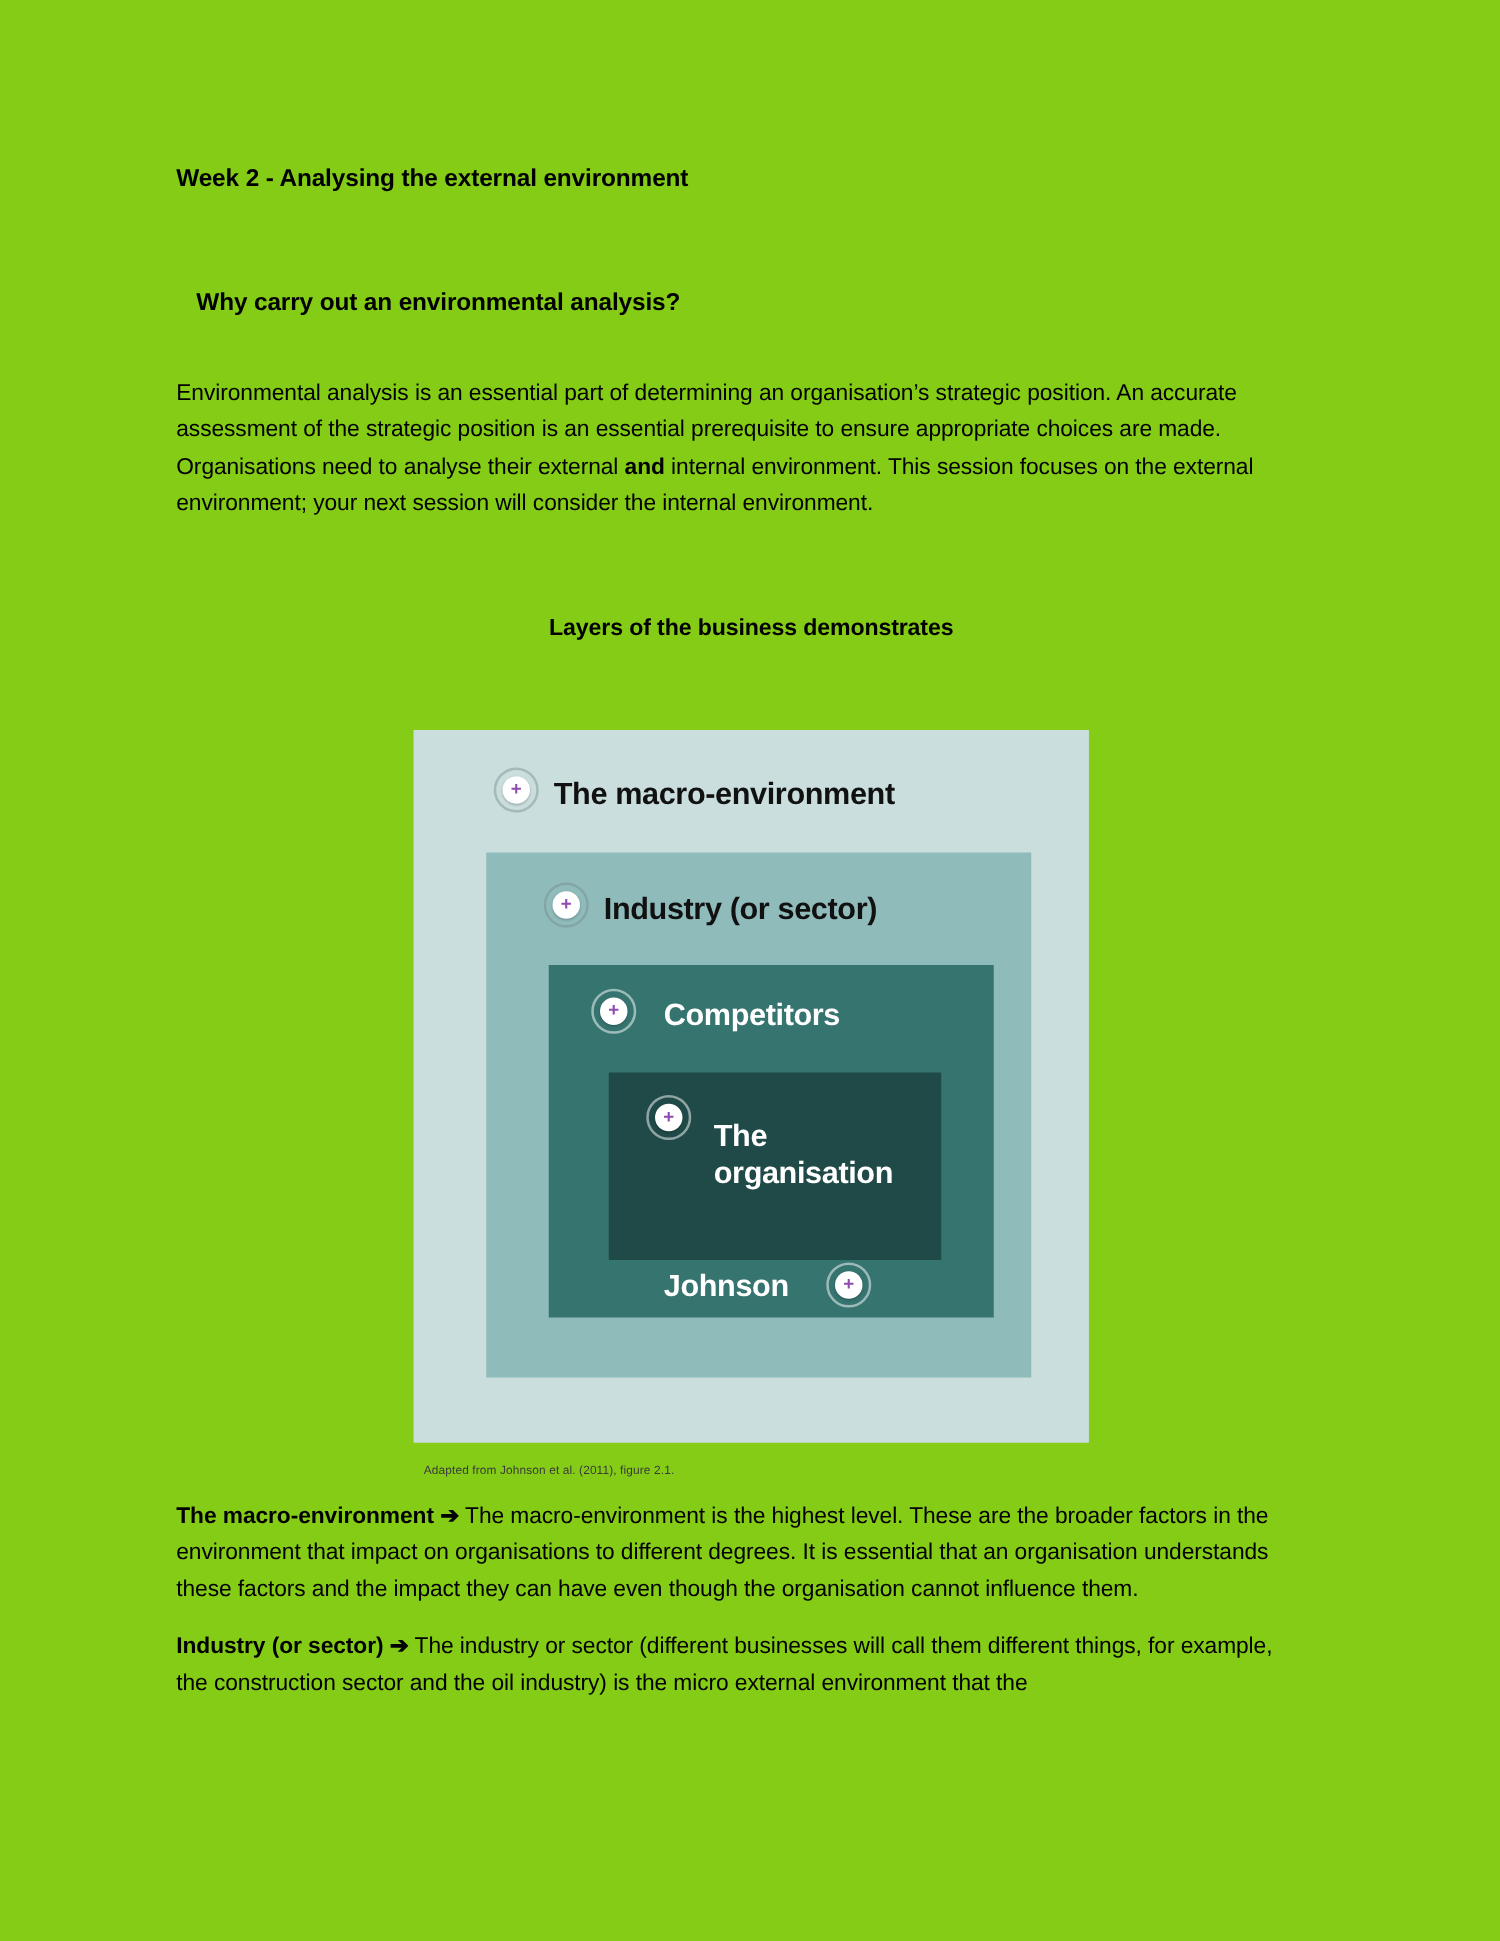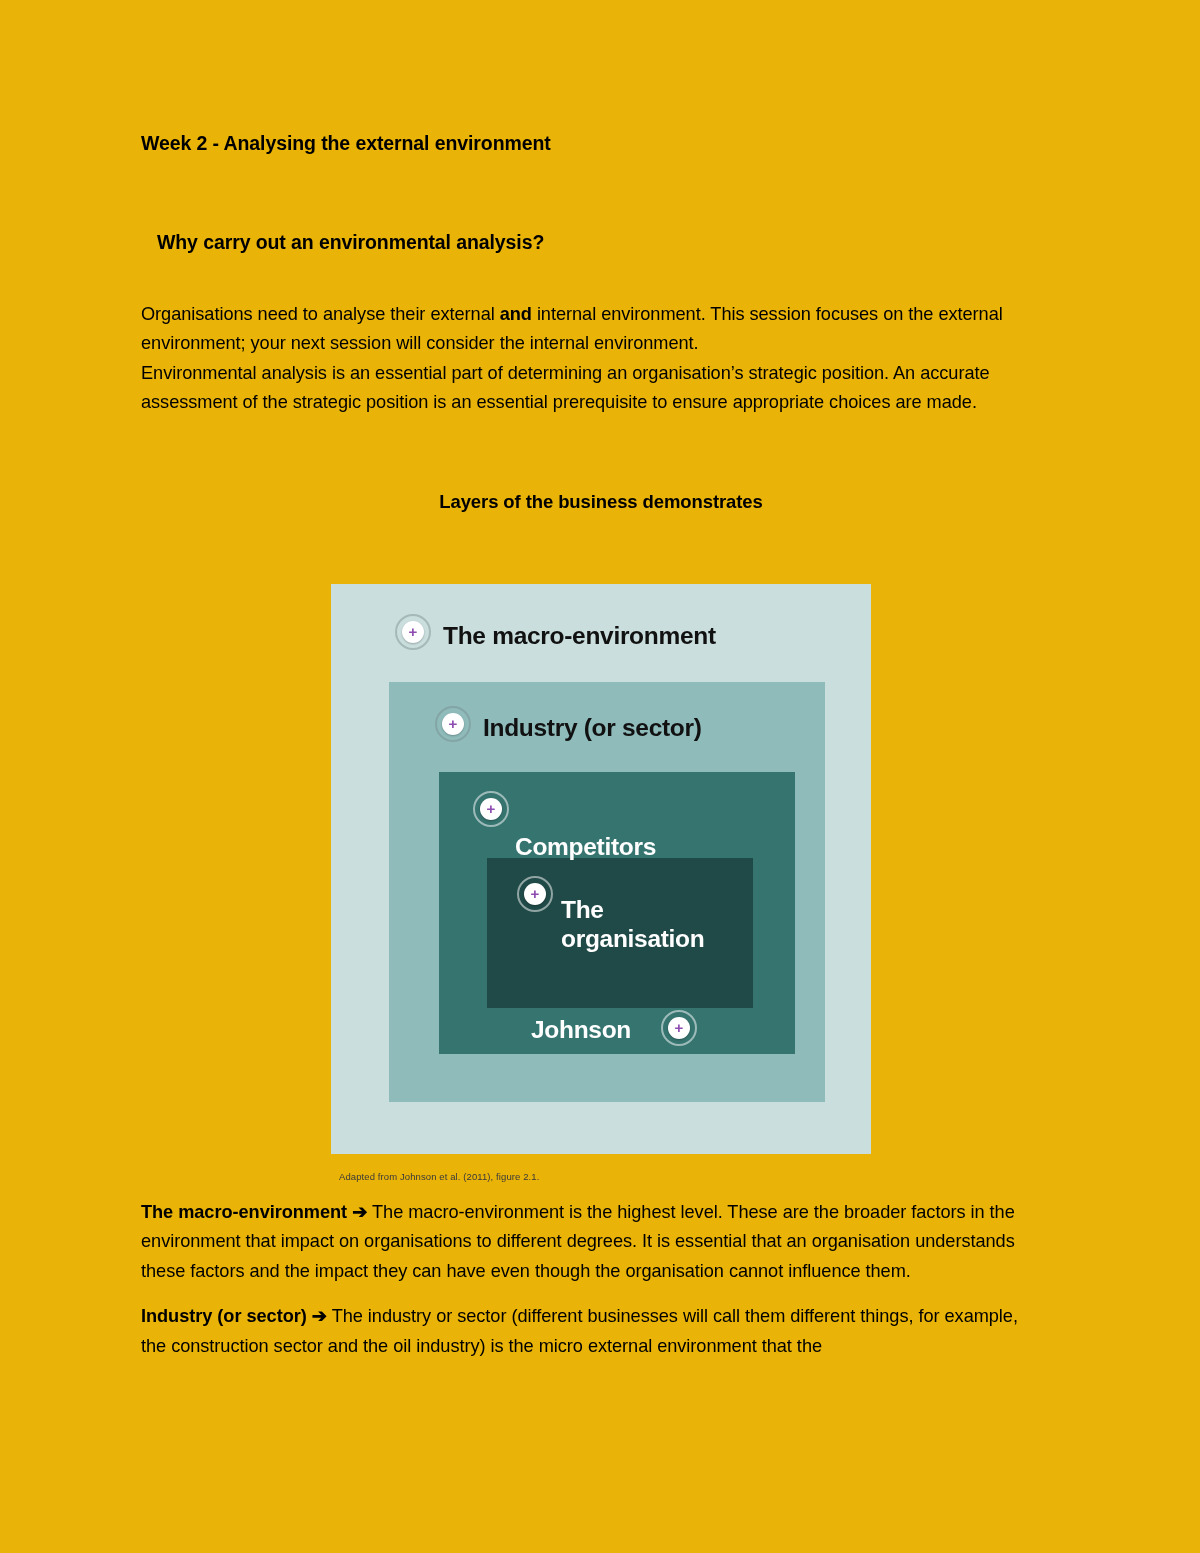--- a/index.html
+++ b/index.html
@@ -8,21 +8,21 @@
     background: #ffffff;
   }
   body {
     font-family: "Liberation Sans", sans-serif;
     color: #000000;
   }
   .page {
     position: relative;
     width: 1200px;
     height: 1553px;
-    background: #eab308;
+    background: #84cc16;
     overflow: hidden;
   }
   .content {
     position: absolute;
     left: 141px;
     top: 131px;
     width: 900px;
   }
 
   
@@ -110,22 +110,22 @@
     font-weight: bold;
     letter-spacing: -0.3px;
     white-space: nowrap;
     line-height: 1.18;
   }
   .dlabel-dark { color: #111111; }
   .dlabel-light { color: #ffffff; }
 
   .label-macro { left: 112px; top: 38px; }
   .label-industry { left: 152px; top: 130px; }
-  .label-competitors { left: 184px; top: 215px; margin-top: 34px; }
-  .label-organisation { left: 230px; top: 312px; white-space: normal; width: 170px; }
+  .label-competitors { left: 200px; top: 215px; }
+  .label-organisation { left: 240px; top: 312px; white-space: normal; width: 170px; }
   .label-markets { left: 200px; top: 432px; }
 
   
   .marker {
     position: absolute;
     width: 40px;
     height: 40px;
     border-radius: 50%;
     display: flex;
     align-items: center;
@@ -182,23 +182,23 @@
   <div class="content">
 
     <h1 class="doc-title">Week 2 - Analysing the external environment</h1>
 
     <div class="gap-lg"></div>
 
     <h2 class="section-heading">Why carry out an environmental analysis?</h2>
 
     <div class="gap-md"></div>
 
+    <p class="body">Environmental analysis is an essential part of determining an organisation’s strategic position. An accurate assessment of the strategic position is an essential prerequisite to ensure appropriate choices are made.</p>
+
     <p class="body"><span>Organisations need to analyse their external </span><b>and</b><span> internal environment. This session focuses on the external environment; your next session will consider the internal environment.</span></p>
-
-    <p class="body">Environmental analysis is an essential part of determining an organisation’s strategic position. An accurate assessment of the strategic position is an essential prerequisite to ensure appropriate choices are made.</p>
 
     <div class="gap-xl"></div>
 
     <h3 class="centered-heading">Layers of the business demonstrates</h3>
 
     <div class="gap-xxl"></div>
 
 
     <div class="gap-sm"></div>
 

